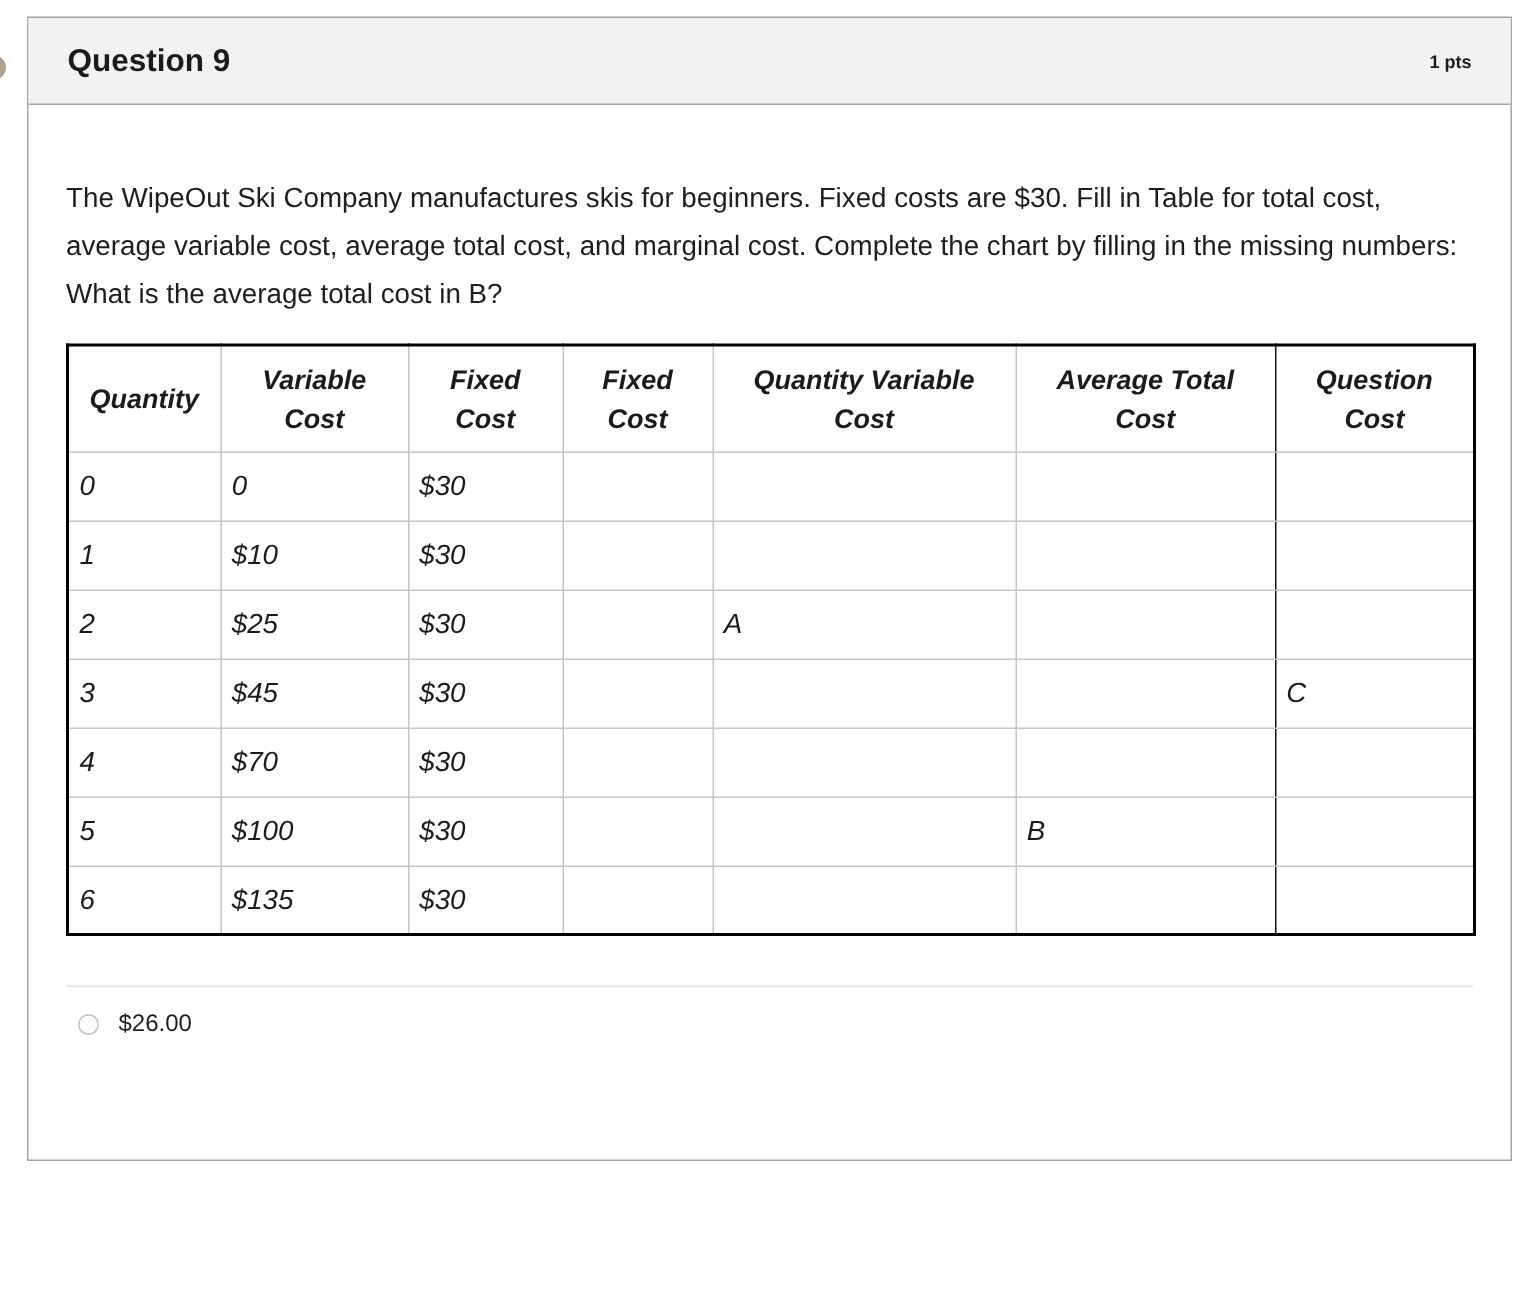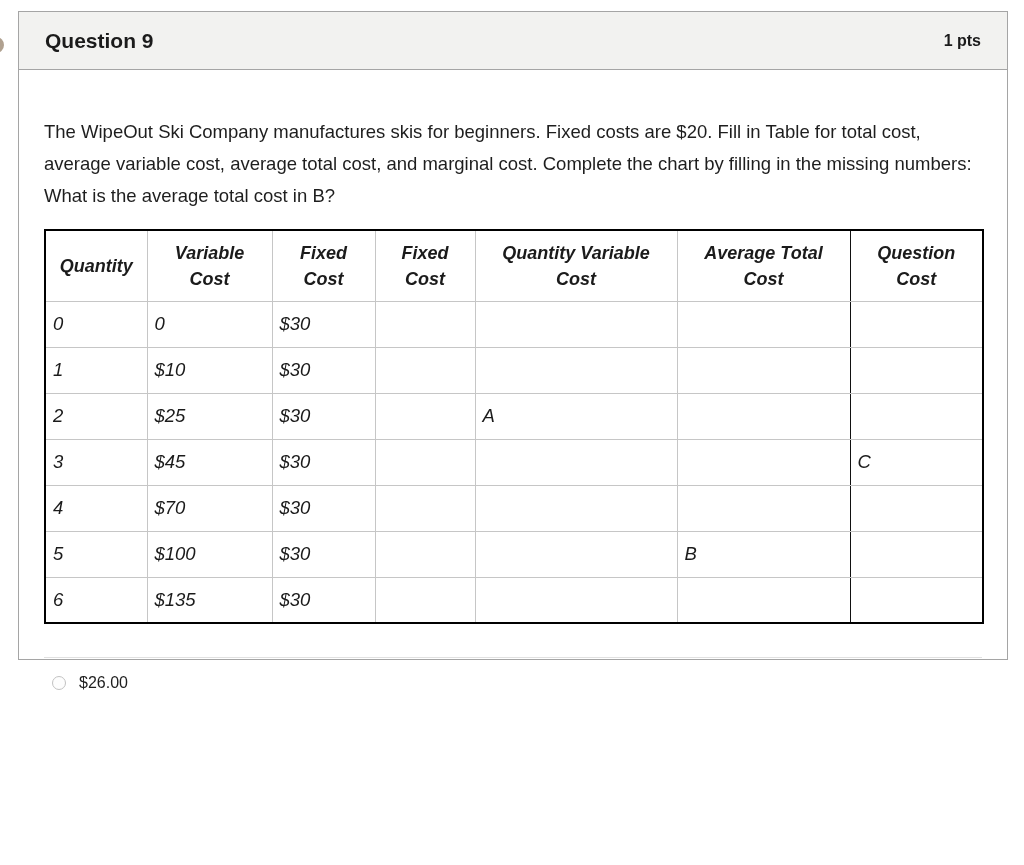--- a/index.html
+++ b/index.html
@@ -18,35 +18,35 @@
   .marker {
     position: absolute;
     left: -12px; top: 37px;
     width: 16px; height: 16px;
     border-radius: 50%;
     background: #b0a190;
   }
   .card {
     position: absolute;
     left: 18px; top: 11px;
-    width: 990px; height: 649px;
+    width: 990px; height: 763px;
     background: #ffffff;
     border: 1px solid #a5a5a5;
   }
   .card-header {
     height: 58px;
     background: #f2f2f0;
     border-bottom: 1px solid #a5a5a5;
     display: flex;
     justify-content: space-between;
     align-items: center;
     padding: 0 26px;
   }
   .q-title { font-size: 21px; font-weight: 700; color: #1b1b1b; }
-  .q-pts   { font-size: 16px; font-weight: 600; color: #1b1b1b; }
+  .q-pts   { font-size: 12px; font-weight: 600; color: #1b1b1b; }
   .card-body { padding: 0 25px; }
   .q-text {
     margin: 46px 0 17px 0;
     font-size: 18.5px;
     line-height: 32px;
     color: #1e1e1e;
     max-width: 940px;
   }
   table.cost-table {
     border-collapse: collapse;
@@ -112,21 +112,21 @@
 <div class="page">
   <div class="marker"></div>
 
   <div class="card">
     <div class="card-header">
       <span class="q-title">Question 9</span>
       <span class="q-pts">1 pts</span>
     </div>
 
     <div class="card-body">
-      <p class="q-text">The WipeOut Ski Company manufactures skis for beginners. Fixed costs are $20. Fill in Table for total cost, average variable cost, average total cost, and marginal cost. Complete the chart by filling in the missing numbers: What is the average total cost in B?</p>
+      <p class="q-text">The WipeOut Ski Company manufactures skis for beginners. Fixed costs are $30. Fill in Table for total cost, average variable cost, average total cost, and marginal cost. Complete the chart by filling in the missing numbers: What is the average total cost in B?</p>
 
       <table class="cost-table">
         <colgroup>
           <col class="c0">
             <col class="c1">
             <col class="c2">
             <col class="c3">
           <col class="c4">
             <col class="c5">
             <col class="c6">

